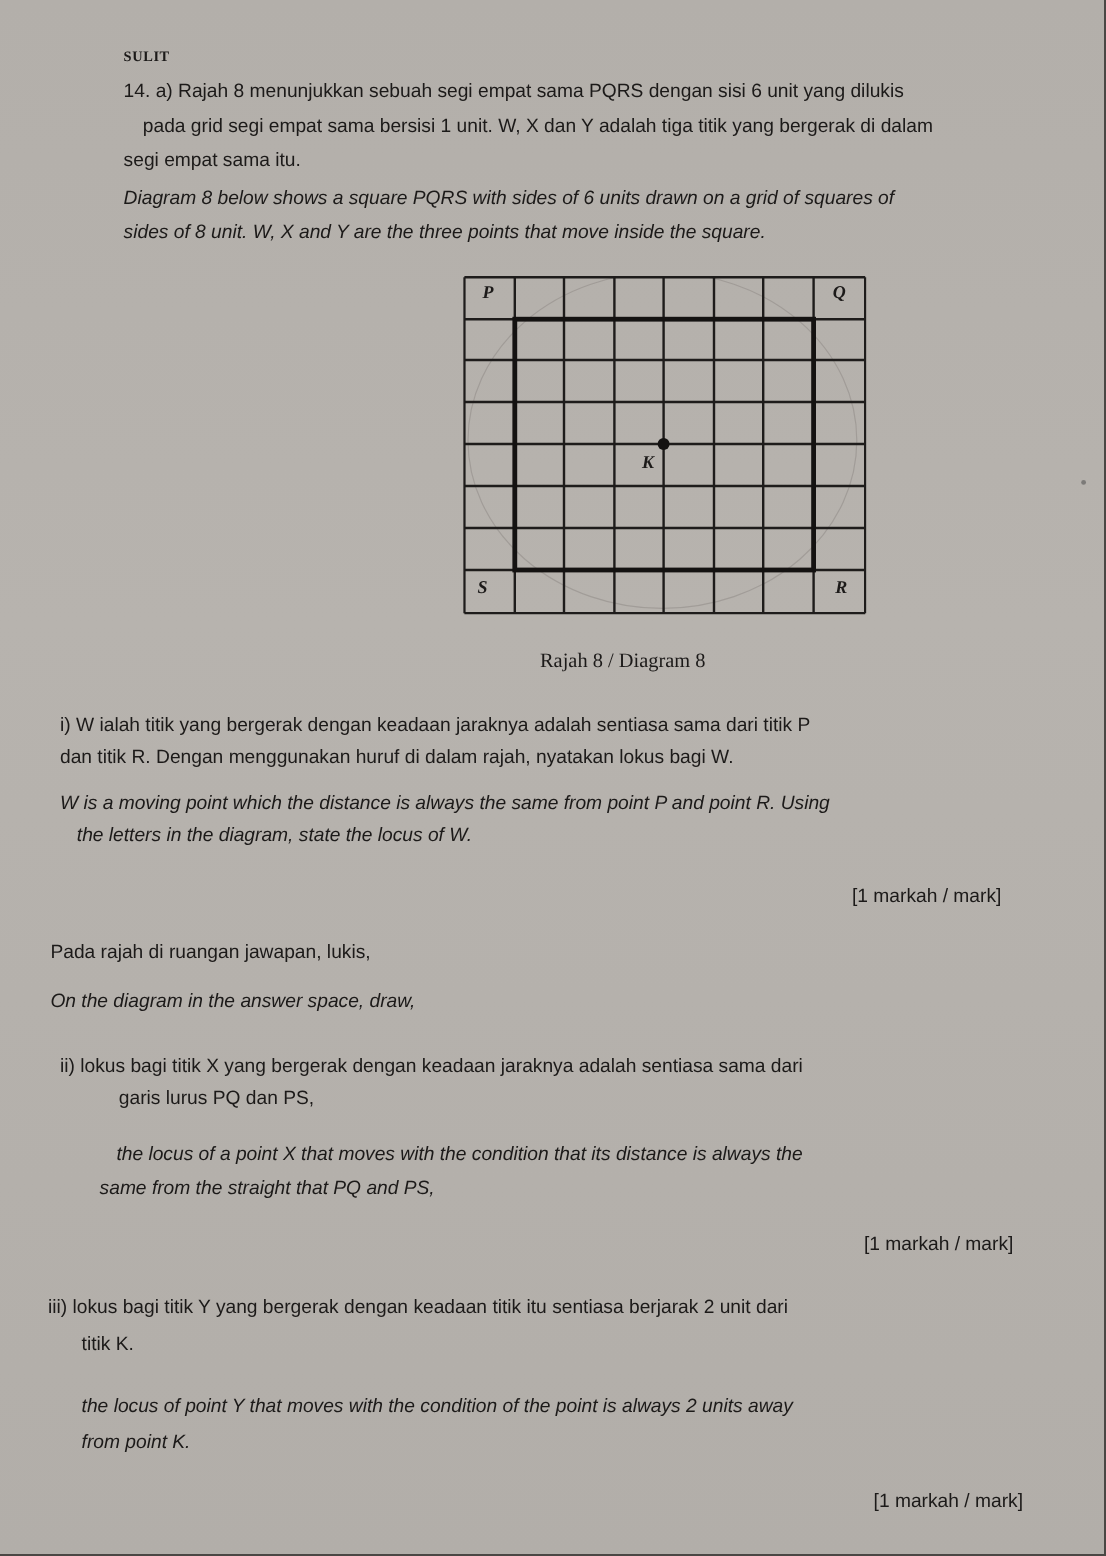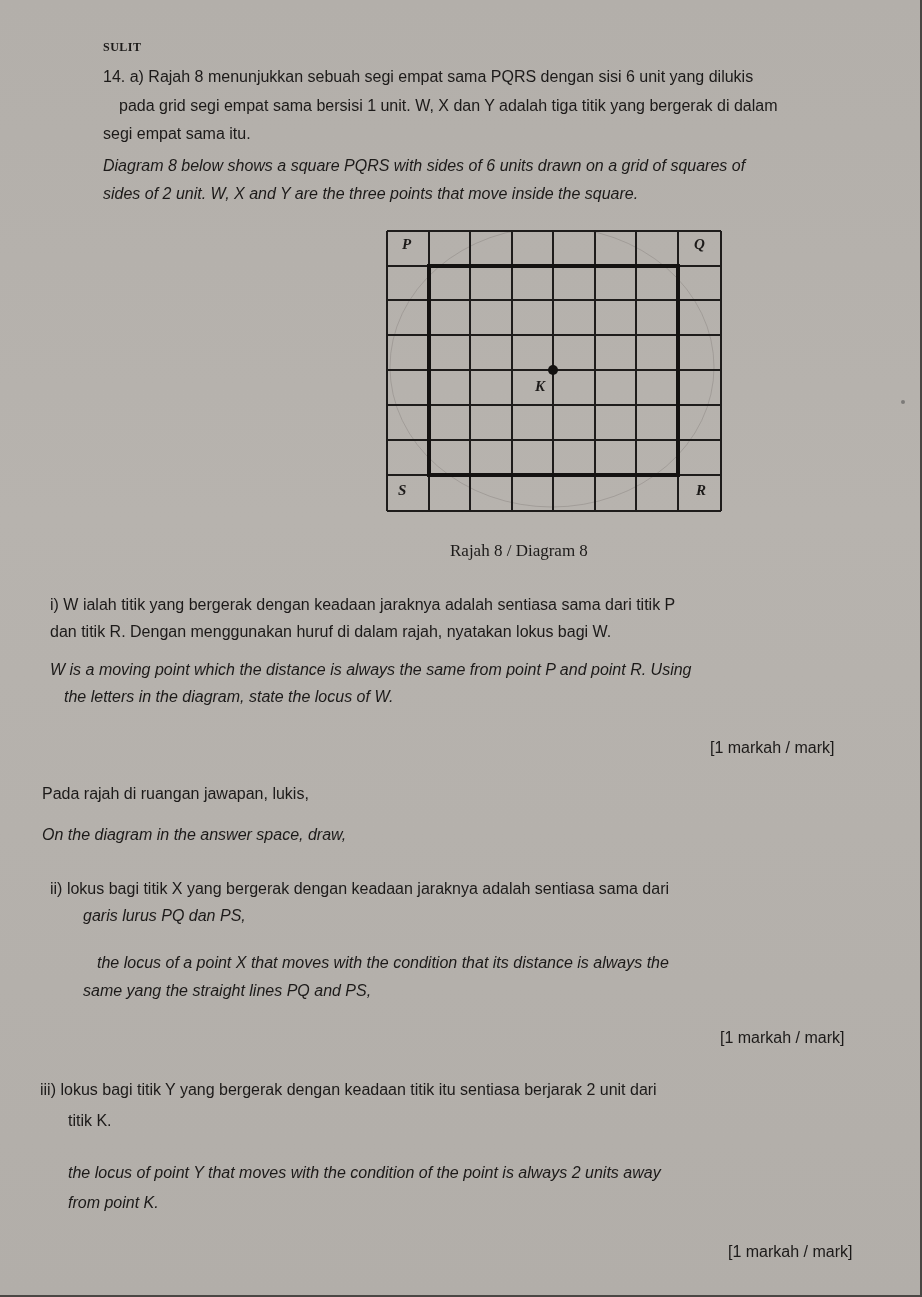--- a/index.html
+++ b/index.html
@@ -31,21 +31,21 @@
 
 <div class="page-edge"></div>
 
 <div class="abs hdr">SULIT</div>
 
 <div class="abs txt" style="left:103px;top:67px;">14. a) Rajah 8 menunjukkan sebuah segi empat sama PQRS dengan sisi 6 unit yang dilukis</div>
 <div class="abs txt" style="left:103px;top:96px;margin-left:16px;">pada grid segi empat sama bersisi 1 unit. W, X dan Y adalah tiga titik yang bergerak di dalam</div>
 <div class="abs txt" style="left:103px;top:124px;">segi empat sama itu.</div>
 
 <div class="abs txt it" style="left:103px;top:156px;">Diagram 8 below shows a square PQRS with sides of 6 units drawn on a grid of squares of</div>
-<div class="abs txt it" style="left:103px;top:184px;">sides of 2 unit. W, X and Y are the three points that move inside the square.</div>
+<div class="abs txt it" style="left:103px;top:184px;">sides of 8 unit. W, X and Y are the three points that move inside the square.</div>
 
 <div class="grid-wrap">
   <svg viewBox="0 0 336 282" preserveAspectRatio="none">
 
     <ellipse cx="166" cy="137" rx="162" ry="140" fill="none" stroke="#8f8b87" stroke-width="1" opacity="0.55"></ellipse>
 
     <g stroke="#1e1c1b" stroke-width="2" fill="none">
       <line x1="1" y1="1" x2="335" y2="1"></line>
       <line x1="1" y1="36" x2="335" y2="36"></line>
       <line x1="1" y1="70" x2="335" y2="70"></line>
@@ -82,23 +82,23 @@
 <div class="abs txt" style="left:50px;top:595px;">i) W ialah titik yang bergerak dengan keadaan jaraknya adalah sentiasa sama dari titik P</div>
 <div class="abs txt" style="left:50px;top:622px;">dan titik R. Dengan menggunakan huruf di dalam rajah, nyatakan lokus bagi W.</div>
 <div class="abs txt it" style="left:50px;top:660px;">W is a moving point which the distance is always the same from point P and point R. Using</div>
 <div class="abs txt it" style="left:64px;top:687px;">the letters in the diagram, state the locus of W.</div>
 <div class="abs txt mark" style="left:710px;top:738px;">[1 markah / mark]</div>
 
 <div class="abs txt" style="left:42px;top:784px;">Pada rajah di ruangan jawapan, lukis,</div>
 <div class="abs txt it" style="left:42px;top:825px;">On the diagram in the answer space, draw,</div>
 
 <div class="abs txt" style="left:50px;top:879px;">ii) lokus bagi titik X yang bergerak dengan keadaan jaraknya adalah sentiasa sama dari</div>
-<div class="abs txt" style="left:83px;top:906px;font-style:italic;">garis lurus PQ dan PS,</div>
+<div class="abs txt" style="left:99px;top:906px;">garis lurus PQ dan PS,</div>
 <div class="abs txt it" style="left:97px;top:953px;">the locus of a point X that moves with the condition that its distance is always the</div>
-<div class="abs txt it" style="left:83px;top:981px;">same yang the straight lines PQ and PS,</div>
+<div class="abs txt it" style="left:83px;top:981px;">same from the straight that PQ and PS,</div>
 <div class="abs txt mark" style="left:720px;top:1028px;">[1 markah / mark]</div>
 
 <div class="abs txt" style="left:40px;top:1080px;text-align:center;">iii) lokus bagi titik Y yang bergerak dengan keadaan titik itu sentiasa berjarak 2 unit dari</div>
 <div class="abs txt" style="left:68px;top:1111px;">titik K.</div>
 <div class="abs txt it" style="left:68px;top:1163px;">the locus of point Y that moves with the condition of the point is always 2 units away</div>
 <div class="abs txt it" style="left:68px;top:1193px;">from point K.</div>
 <div class="abs txt mark" style="left:728px;top:1242px;">[1 markah / mark]</div>
 
 <div class="smudge"></div>
 

